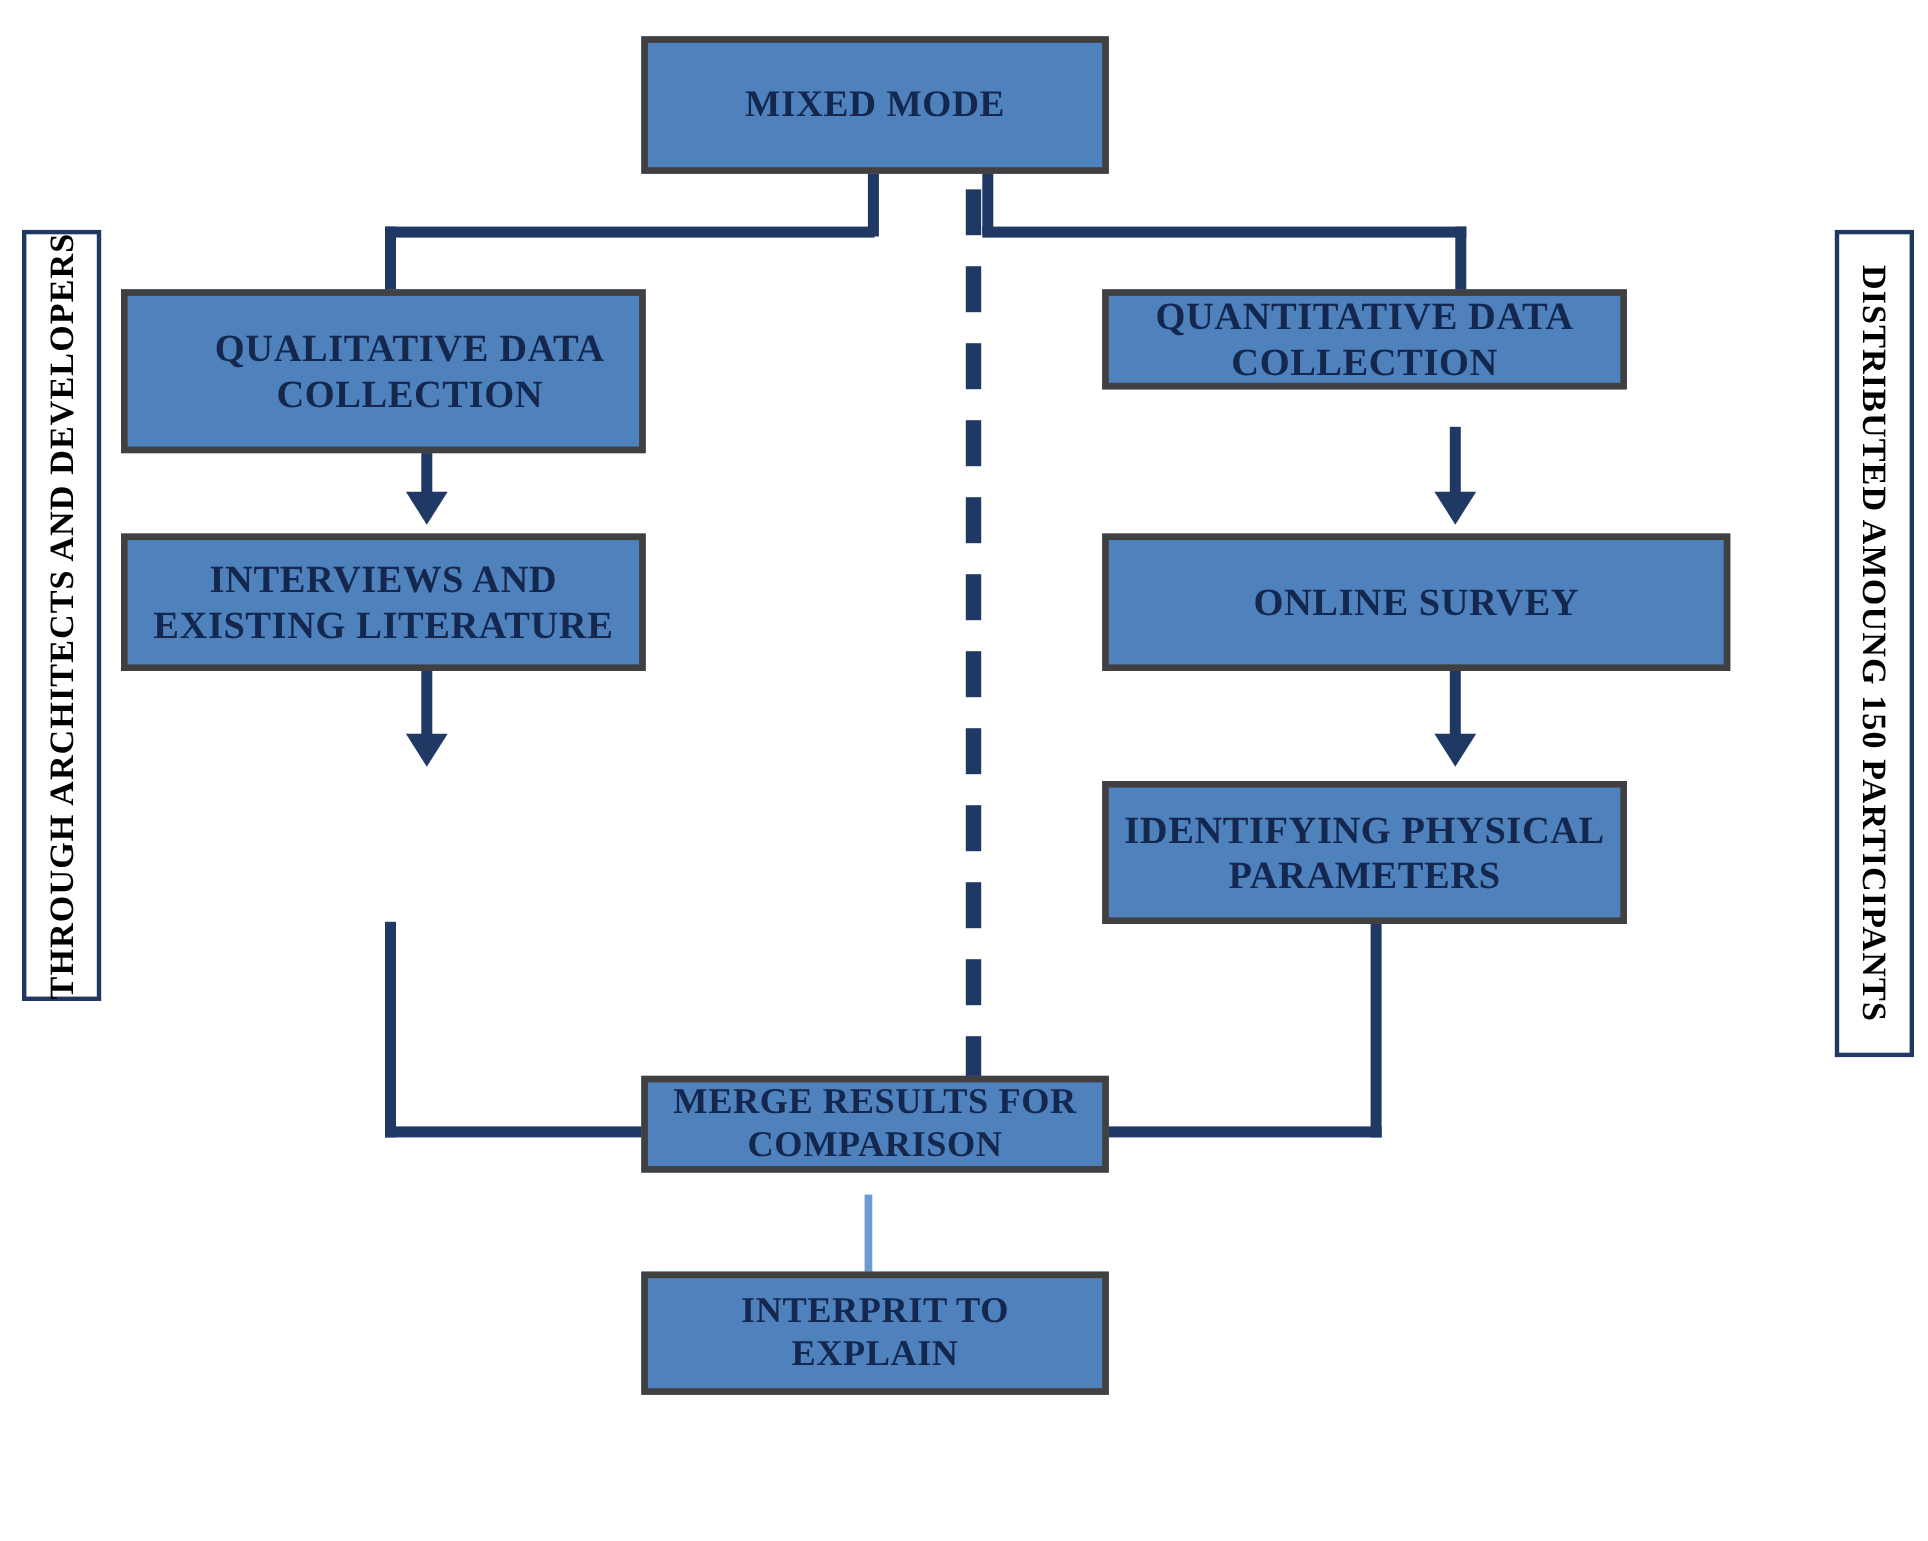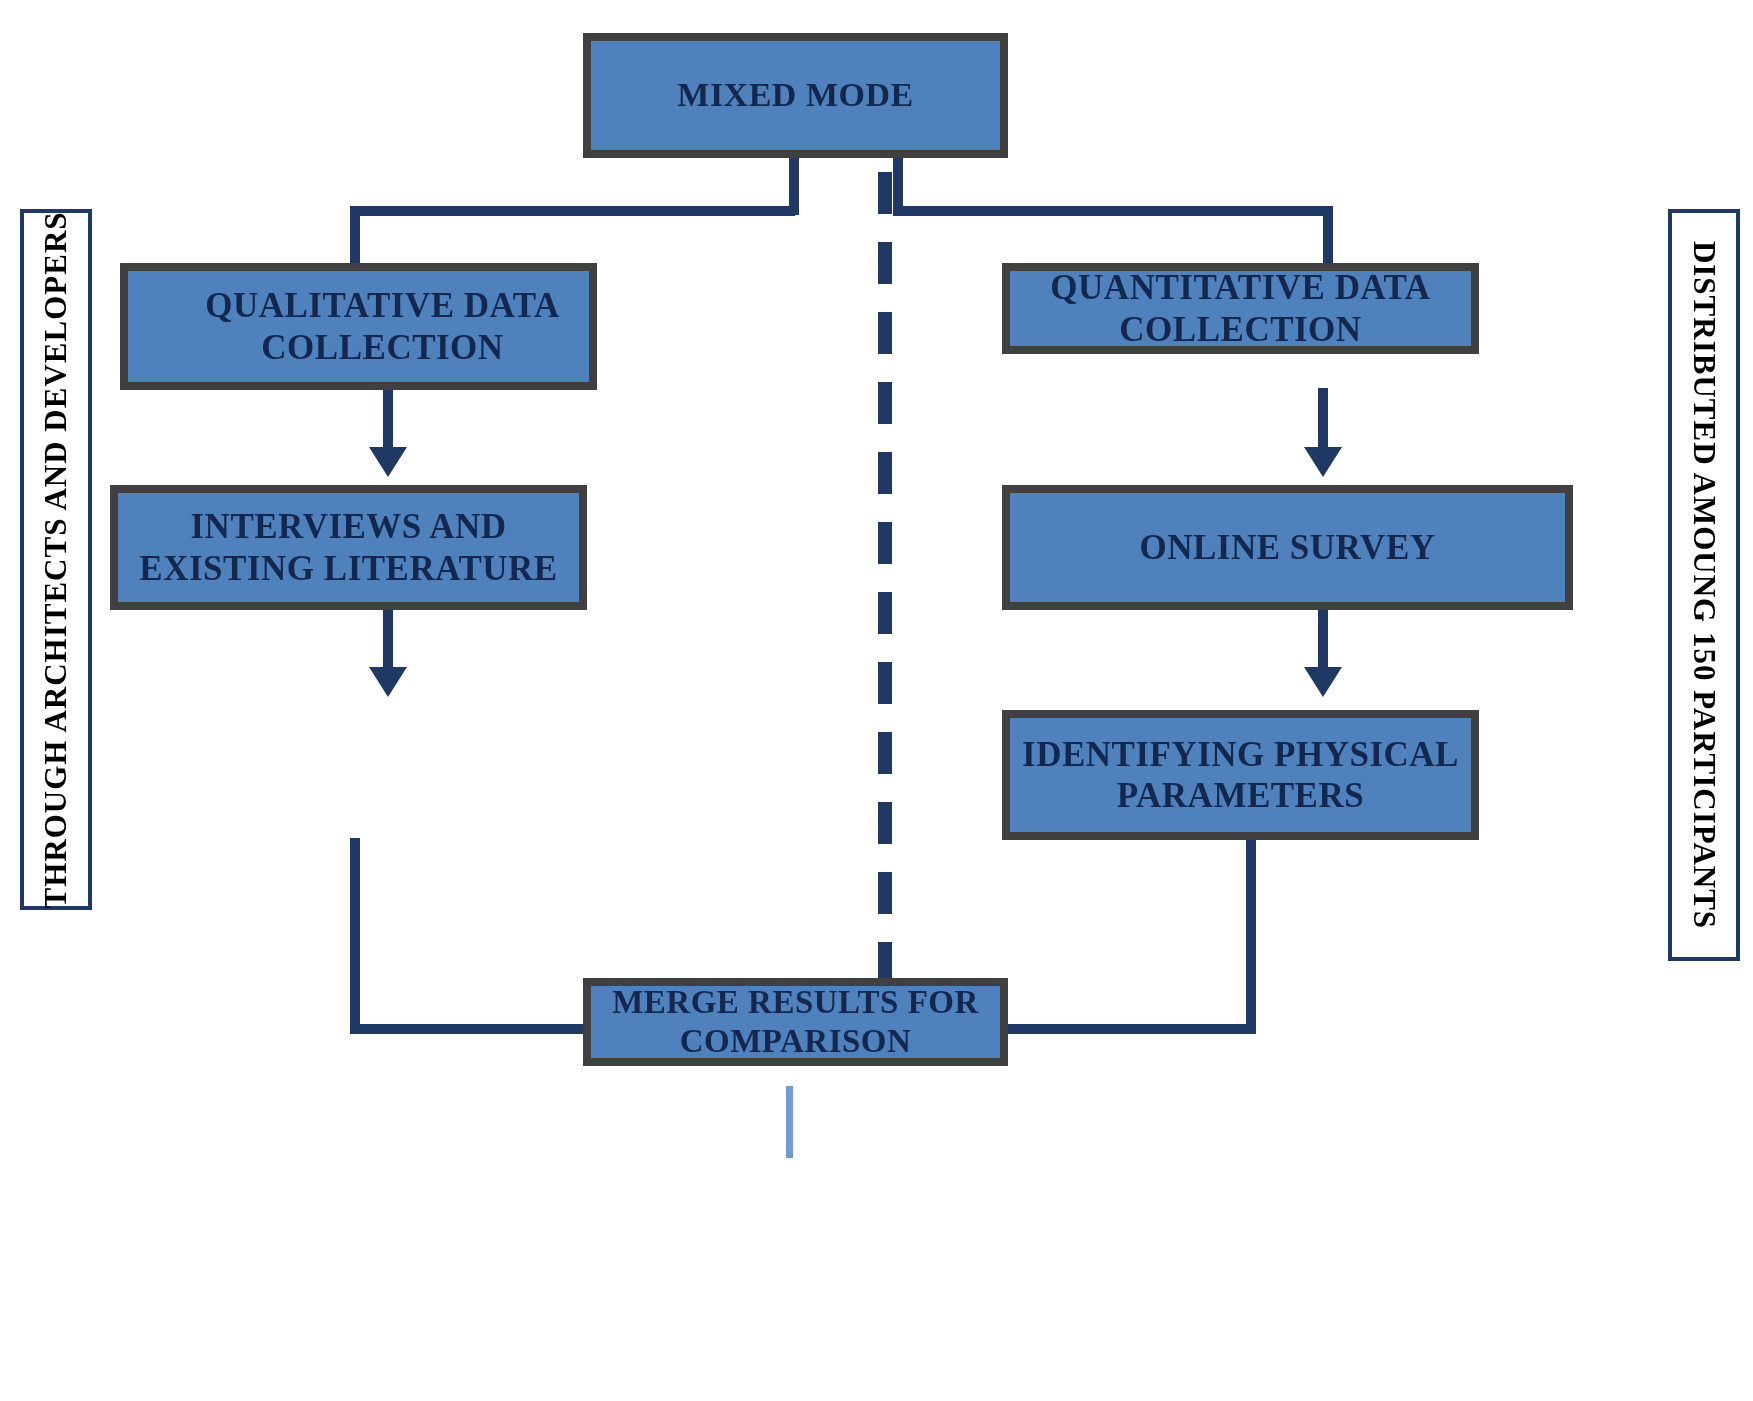--- a/index.html
+++ b/index.html
@@ -12,21 +12,21 @@
     width:1753px;
     height:1401px;
     background:#ffffff;
     overflow:hidden;
   }
   
   .node{
     position:absolute;
     box-sizing:border-box;
     background:#4f81bd;
-    border:8px solid #404040;
+    border:6px solid #404040;
     color:#14274e;
     display:flex;
     align-items:center;
     justify-content:center;
     text-align:center;
     font-weight:bold;
     letter-spacing:.5px;
     line-height:1.18;
     text-transform:uppercase;
     white-space:pre-line;
@@ -123,21 +123,21 @@
   </div>
 
   <div class="sidebar right" style="left:1668px;top:209px;width:72px;height:752px;">
     <span>DISTRIBUTED AMOUNG 150 PARTICIPANTS</span>
   </div>
 
   <div class="node t-top" style="left:583px;top:33px;width:425px;height:125px;">
     <span>MIXED MODE</span>
   </div>
 
-  <div class="node t-main" style="left:120px;top:263px;width:477px;height:127px;padding-left:48px;">
+  <div class="node t-main" style="left:110px;top:263px;width:477px;height:149px;padding-left:48px;">
     <span>QUALITATIVE DATA
 COLLECTION</span>
   </div>
 
   <div class="node t-main" style="left:110px;top:485px;width:477px;height:125px;">
     <span>INTERVIEWS AND
 EXISTING LITERATURE</span>
   </div>
 
 
@@ -153,14 +153,18 @@
   <div class="node t-main" style="left:1002px;top:710px;width:477px;height:130px;">
     <span>IDENTIFYING PHYSICAL
 PARAMETERS</span>
   </div>
 
   <div class="node t-merge" style="left:583px;top:978px;width:425px;height:88px;">
     <span>MERGE RESULTS FOR
 COMPARISON</span>
   </div>
 
+  <div class="node t-merge" style="left:583px;top:1156px;width:425px;height:112px;">
+    <span>INTERPRIT TO
+EXPLAIN</span>
+  </div>
 
 </div>
 
 </body></html>

